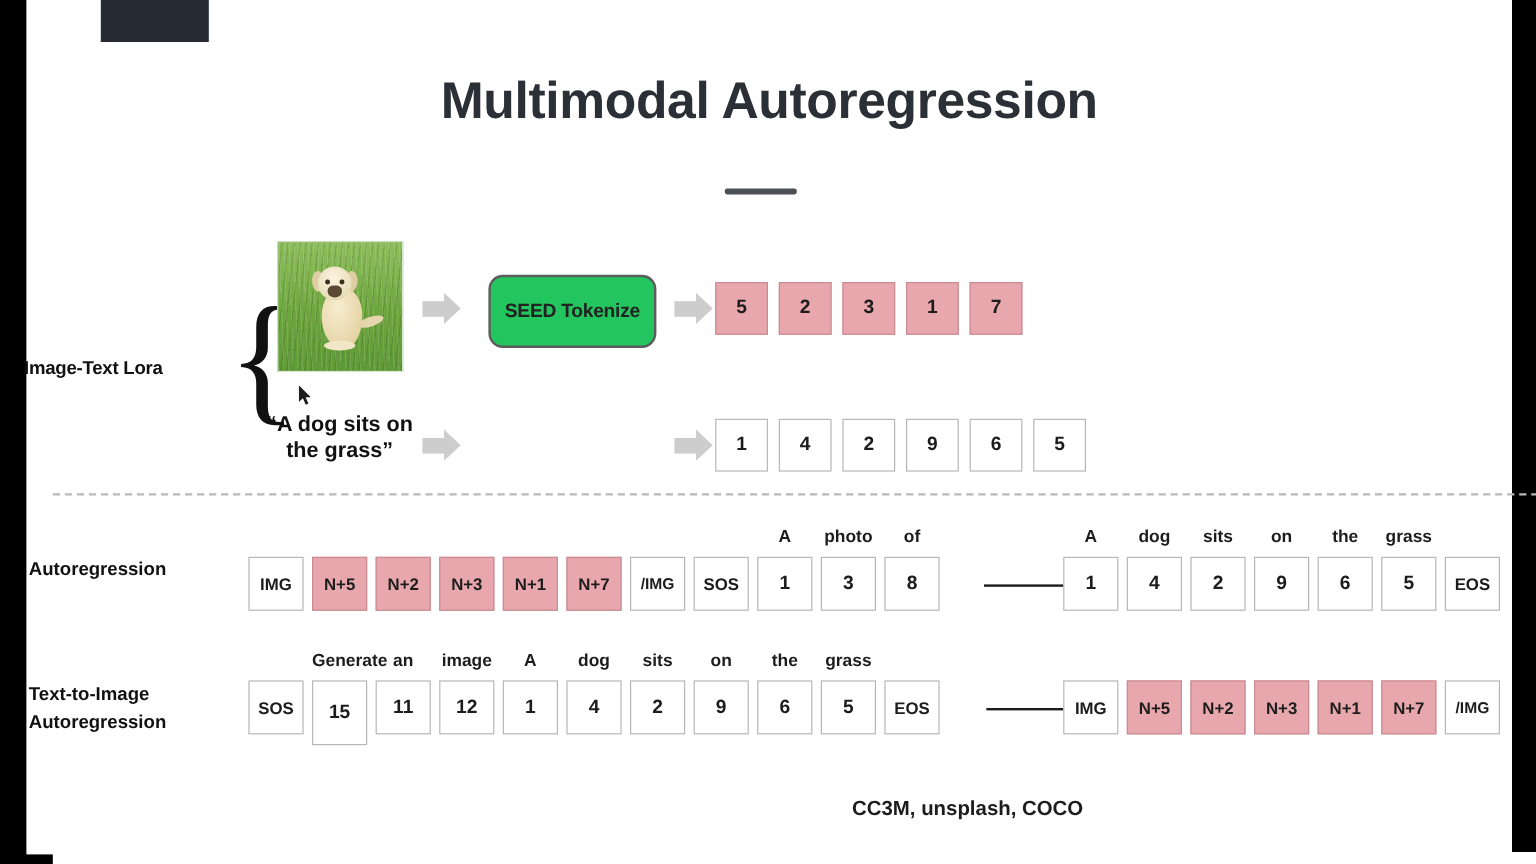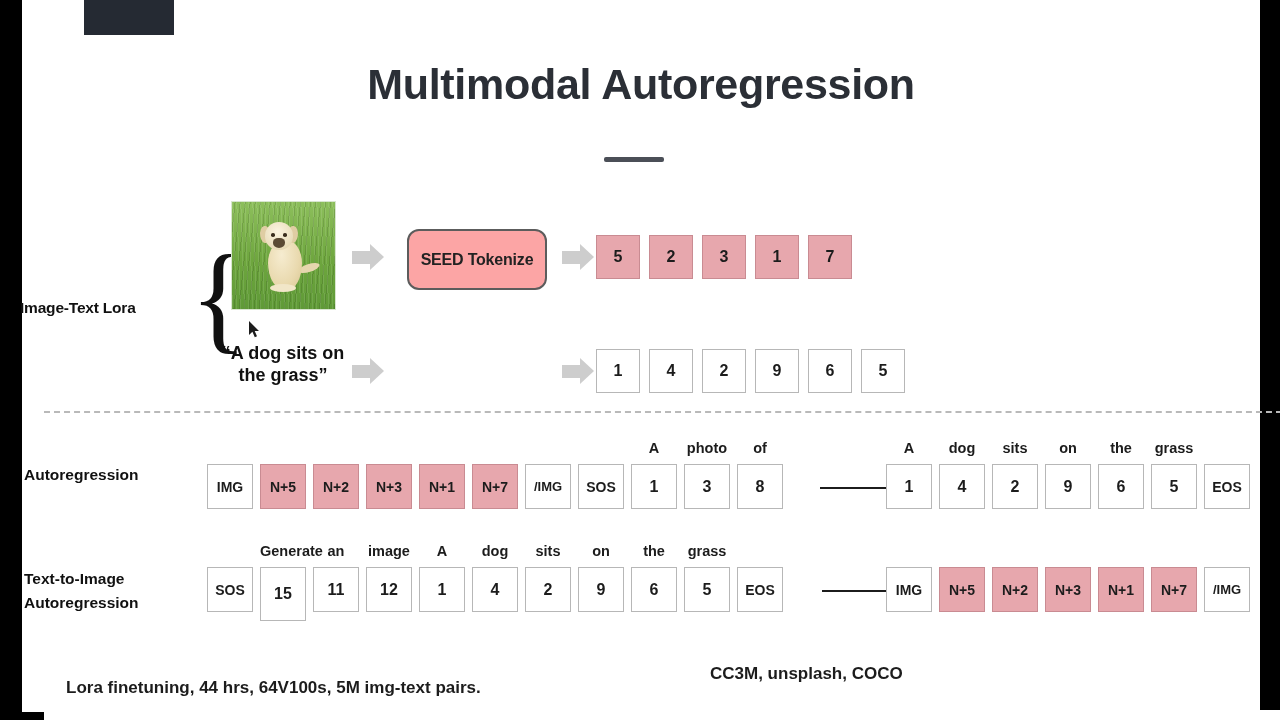--- a/index.html
+++ b/index.html
@@ -47,21 +47,21 @@
     background:#f1e6c8;border-radius:50%;}
 
   .caption{position:absolute;left:196px;top:342px;width:130px;text-align:center;
     font-size:18px;font-weight:bold;color:#111;line-height:22px;}
 
   .arrow{position:absolute;color:#c9c9c9;}
   .arrow .shaft{position:absolute;left:0;top:7px;width:20px;height:13px;background:#cdcdcd;}
   .arrow .head{position:absolute;left:18px;top:0;width:0;height:0;
     border-top:13.5px solid transparent;border-bottom:13.5px solid transparent;border-left:14px solid #cdcdcd;}
 
-  .tokbox{position:absolute;background:#fca5a5;border:2px solid #5c5c5c;border-radius:12px;
+  .tokbox{position:absolute;background:#22c55e;border:2px solid #5c5c5c;border-radius:12px;
     display:flex;align-items:center;justify-content:center;
     font-size:16px;font-weight:600;color:#222;letter-spacing:-0.2px;}
 
   
   .cell{position:absolute;box-sizing:border-box;display:flex;align-items:center;justify-content:center;
     font-size:16px;font-weight:bold;color:#1c1c1c;background:#fff;border:1.5px solid #b7b7b7;}
   .cell.pink{background:#e7a7ad;border-color:#c98b92;}
   .cell.sm{font-size:14px;}
   .cell.xs{font-size:13px;}
 
@@ -212,21 +212,20 @@
     <div id="t2i-right" style="position: absolute; left: 0px; top: 0px;">
         <div class="cell sm" style="left: 864px; top: 567px; width: 46px; height: 45px;">IMG</div>
         <div class="cell pink sm" style="left: 917px; top: 567px; width: 46px; height: 45px;">N+5</div>
         <div class="cell pink sm" style="left: 970px; top: 567px; width: 46px; height: 45px;">N+2</div>
         <div class="cell pink sm" style="left: 1023px; top: 567px; width: 46px; height: 45px;">N+3</div>
         <div class="cell pink sm" style="left: 1076px; top: 567px; width: 46px; height: 45px;">N+1</div>
         <div class="cell pink sm" style="left: 1129px; top: 567px; width: 46px; height: 45px;">N+7</div>
         <div class="cell xs" style="left: 1182px; top: 567px; width: 46px; height: 45px;">/IMG</div>
       </div>
 
-    <div class="foot" style="left:44px;top:678px;">Lora finetuning, 44 hrs, 64V100s, 5M img-text pairs.</div>
     <div class="foot" style="left:688px;top:664px;">CC3M, unsplash, COCO</div>
 
     <div class="bottombar"></div>
   </div>
 
   <svg class="cursor" style="left:249px;top:321px;" viewBox="0 0 12 18">
     <polygon points="0,0 0,14 3.4,10.8 5.8,16.2 8,15.2 5.7,10 10,10" fill="#1c1c1c"></polygon>
   </svg>
 </div>
 

